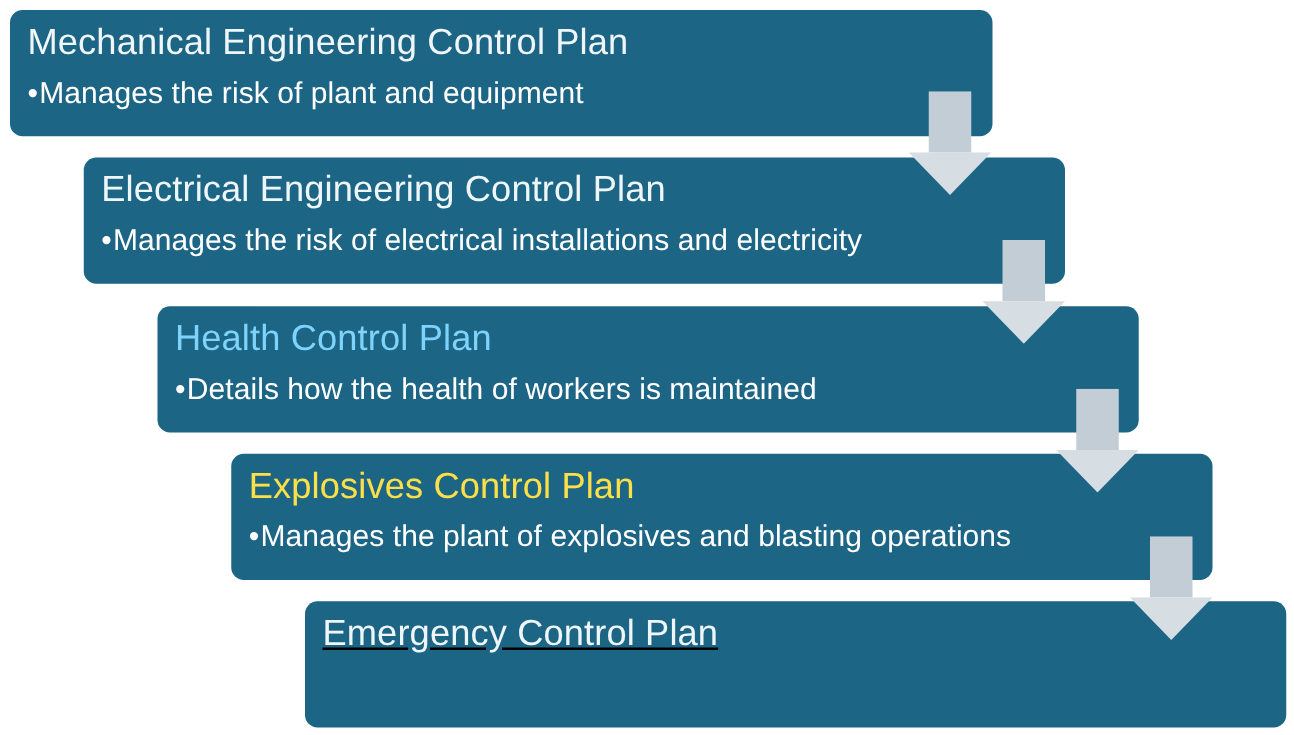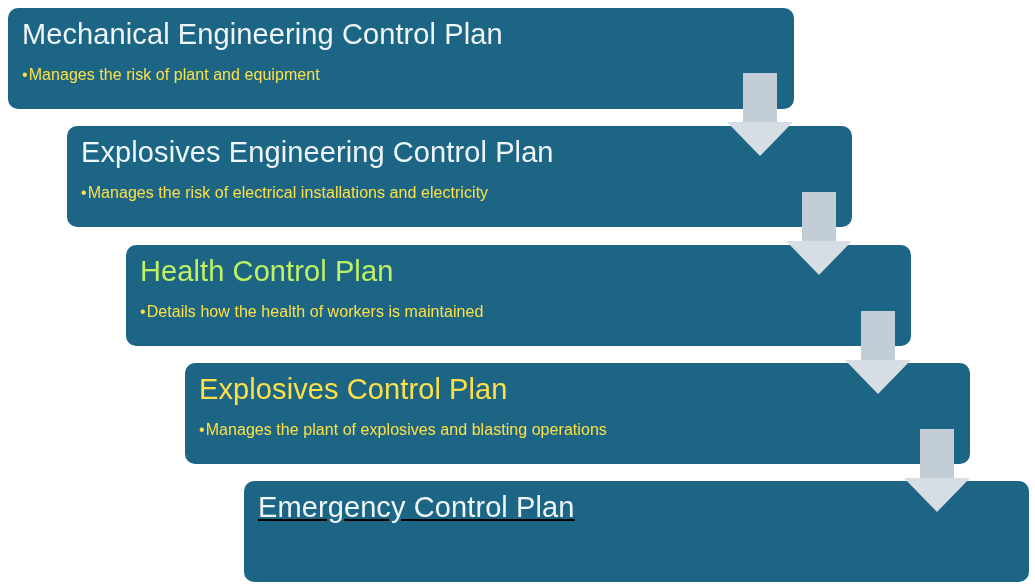--- a/index.html
+++ b/index.html
@@ -29,23 +29,23 @@
   .step-title {
     color: #eef6f9;
     font-family: "Liberation Sans", sans-serif;
     font-size: 29px;
     font-weight: 400;
     line-height: 40px;
     letter-spacing: 0.1px;
     white-space: nowrap;
   }
   .step-bullet {
-    color: #fde047;
+    color: #ffffff;
     font-family: "Liberation Sans", sans-serif;
-    font-size: 16px;
+    font-size: 24px;
     font-weight: 400;
     line-height: 26px;
     letter-spacing: 0.05px;
     white-space: nowrap;
     margin-top: 8px;
   }
   .bullet-dot {
     display: inline-block;
     margin-right: 1px;
   }
@@ -61,26 +61,26 @@
 <body>
 
 <div id="canvas" style="background: rgb(255, 255, 255); padding-left: 21px;">
 
   <div class="step" style="left: 8px; top: 8px; width: 786px; height: 101px; background: rgb(29, 101, 133);">
     <div class="step-title" style="color: rgb(238, 246, 249);">Mechanical Engineering Control Plan</div>
     <div class="step-bullet"><span class="bullet-dot">•</span><span>Manages the risk of plant and equipment</span></div>
   </div>
 
   <div class="step" style="left: 67px; top: 126px; width: 785px; height: 101px; background: rgb(29, 101, 133);">
-    <div class="step-title" style="color: rgb(238, 246, 249);">Explosives Engineering Control Plan</div>
+    <div class="step-title" style="color: rgb(238, 246, 249);">Electrical Engineering Control Plan</div>
     <div class="step-bullet"><span class="bullet-dot">•</span><span>Manages the risk of electrical installations and electricity</span></div>
   </div>
 
   <div class="step" style="left: 126px; top: 245px; width: 785px; height: 101px; background: rgb(29, 101, 133);">
-    <div class="step-title" style="color: #bef264;">Health Control Plan</div>
+    <div class="step-title" style="color: #7dd3fc;">Health Control Plan</div>
     <div class="step-bullet"><span class="bullet-dot">•</span><span>Details how the health of workers is maintained</span></div>
   </div>
 
   <div class="step" style="left: 185px; top: 363px; width: 785px; height: 101px; background: rgb(29, 101, 133);">
     <div class="step-title" style="color: #fde047;">Explosives Control Plan</div>
     <div class="step-bullet"><span class="bullet-dot">•</span><span>Manages the plant of explosives and blasting operations</span></div>
   </div>
 
   <div class="step" style="left: 244px; top: 481px; width: 785px; height: 101px; background: rgb(29, 101, 133); text-decoration: underline;">
     <div class="step-title" style="color: rgb(238, 246, 249);">Emergency Control Plan</div>

